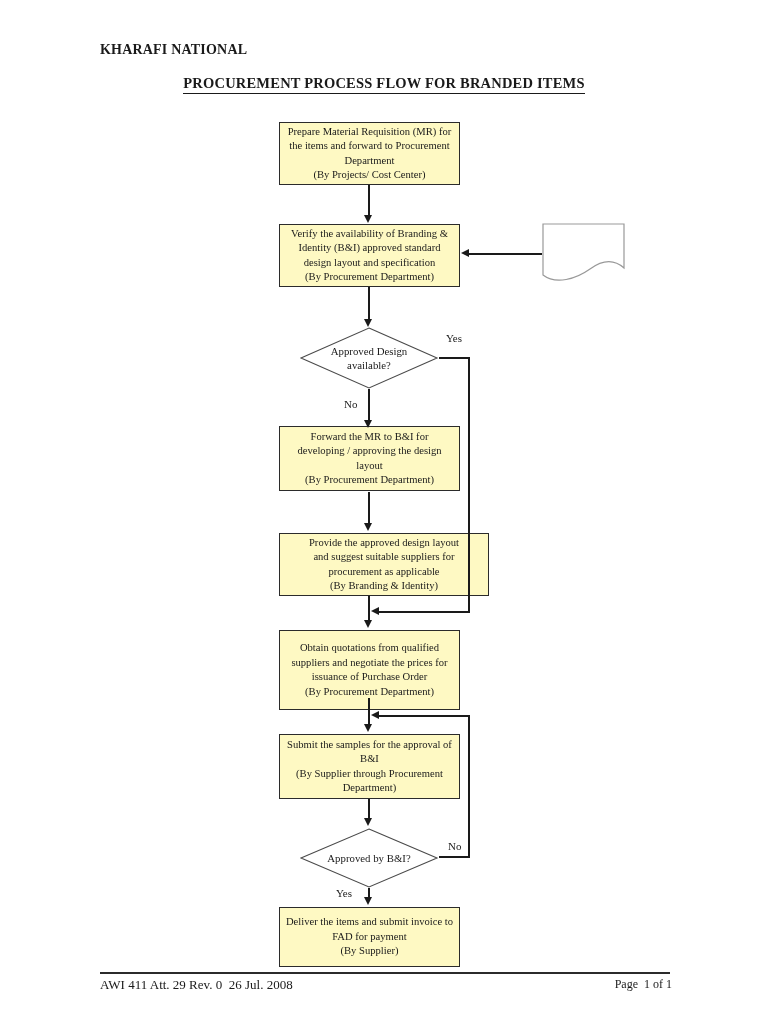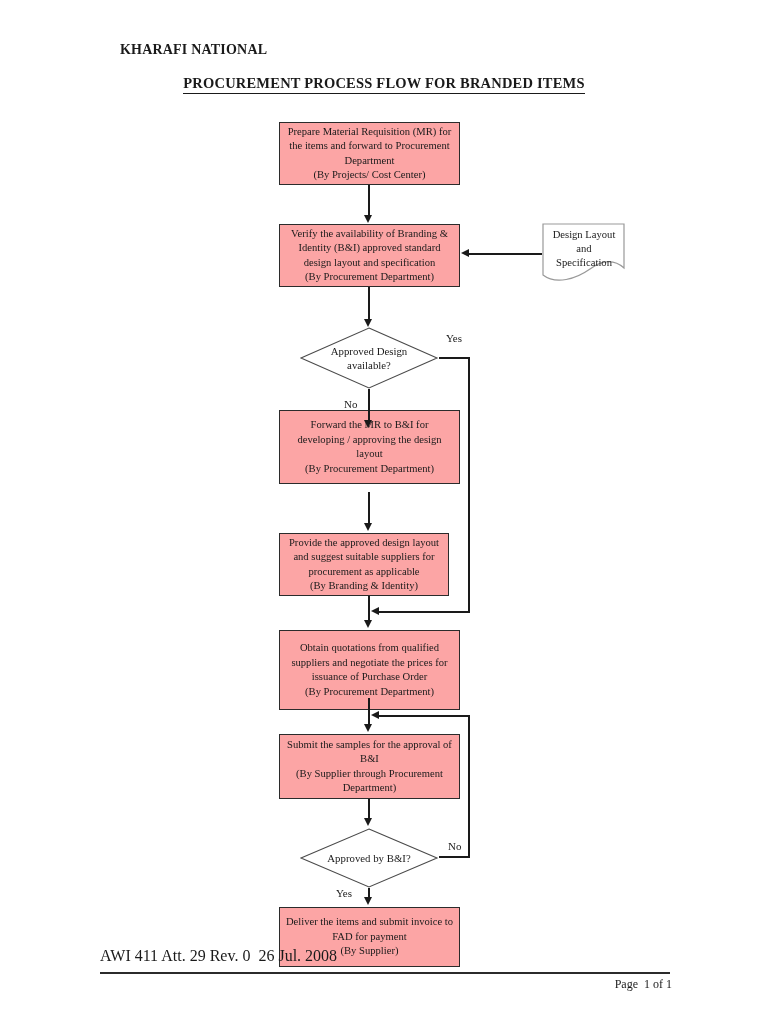--- a/index.html
+++ b/index.html
@@ -3,29 +3,29 @@
 <meta charset="utf-8">
 <style>
   html,body{margin:0;padding:0;background:#e8e8e8;}
   .page{
     position:relative;width:768px;height:1024px;background:#ffffff;
     font-family:"Liberation Serif","DejaVu Serif",serif;color:#1a1a1a;
     overflow:hidden;margin:0 auto;
   }
   .company{
     position:absolute;left:100px;top:42px;font-size:14px;font-weight:bold;
-    letter-spacing:.2px;white-space:pre;margin-left:20px;
+    letter-spacing:.2px;white-space:pre;
   }
   .title-wrap{position:absolute;left:0;top:74px;width:768px;text-align:center;}
   .title{
     display:inline-block;font-size:14.5px;font-weight:bold;letter-spacing:.2px;
     border-bottom:1.6px solid #1a1a1a;padding-bottom:1px;white-space:pre;
   }
   .box{
-    position:absolute;border:1.4px solid #2b2b2b;background:#fca5a5;
+    position:absolute;border:1.4px solid #2b2b2b;background:#fef9c3;
     display:flex;align-items:center;justify-content:center;text-align:center;
     white-space:pre-line;font-size:10.6px;line-height:14.5px;padding:0 1px;
     box-sizing:border-box;
   }
   .vline{position:absolute;width:2px;background:#1a1a1a;}
   .hline{position:absolute;height:2px;background:#1a1a1a;}
   .ah-down{position:absolute;width:0;height:0;
     border-left:4.5px solid transparent;border-right:4.5px solid transparent;
     border-top:8px solid #1a1a1a;}
   .ah-left{position:absolute;width:0;height:0;
@@ -39,21 +39,21 @@
     white-space:pre-line;font-size:10.8px;line-height:14px;
   }
   .docshape{position:absolute;}
   .docshape svg{position:absolute;left:0;top:0;}
   .doctext{
     position:absolute;left:0;top:5px;width:100%;text-align:center;
     white-space:pre-line;font-size:10.6px;line-height:14px;
   }
   .lbl{position:absolute;font-size:11px;white-space:pre;}
   .footer-rule{position:absolute;left:100px;top:972px;width:570px;height:2px;background:#2b2b2b;}
-  .footer-left{position:absolute;left:100px;top:947px;font-size:16px;white-space:pre;font-family:Liberation Serif, serif;}
+  .footer-left{position:absolute;left:100px;top:977px;font-size:13px;white-space:pre;font-family:Liberation Serif, serif;}
   .footer-right{position:absolute;right:96px;top:977px;font-size:12px;white-space:pre;}
 </style>
 </head>
 <body>
 
 <div class="page">
 
   <div class="company">KHARAFI NATIONAL</div>
   <div class="title-wrap">
     <span class="title">PROCUREMENT PROCESS FLOW FOR BRANDED ITEMS</span>
@@ -62,26 +62,26 @@
   <div class="box" style="left:279px;top:122px;width:181px;height:63px;">Prepare Material Requisition (MR) for
 the items and forward to Procurement
 Department
 (By Projects/ Cost Center)</div>
 
   <div class="box" style="left:279px;top:224px;width:181px;height:63px;">Verify the availability of Branding &amp;
 Identity (B&amp;I) approved standard
 design layout and specification
 (By Procurement Department)</div>
 
-  <div class="box" style="left:279px;top:410px;width:181px;height:74px;">Forward the MR to B&amp;I for
+  <div class="box" style="left:279px;top:426px;width:181px;height:65px;">Forward the MR to B&amp;I for
 developing / approving the design
 layout
 (By Procurement Department)</div>
 
-  <div class="box" style="left:279px;top:533px;width:170px;height:63px;">Provide the approved design layout
+  <div class="box" style="left:279px;top:533px;width:210px;height:63px;">Provide the approved design layout
 and suggest suitable suppliers for
 procurement as applicable
 (By Branding &amp; Identity)</div>
 
   <div class="box" style="left:279px;top:630px;width:181px;height:80px;">Obtain quotations from qualified
 suppliers and negotiate the prices for
 issuance of Purchase Order
 (By Procurement Department)</div>
 
   <div class="box" style="left:279px;top:734px;width:181px;height:65px;">Submit the samples for the approval of
@@ -90,23 +90,20 @@
 Department)</div>
 
   <div class="box" style="left:279px;top:907px;width:181px;height:60px;">Deliver the items and submit invoice to
 FAD for payment
 (By Supplier)</div>
 
   <div class="docshape" style="left:542px;top:223px;width:84px;height:64px;">
     <svg width="84" height="64" viewBox="0 0 84 64">
       <path d="M1,1 L82,1 L82,45 C71,35 59,38 48,46 C34,56 14,62 1,52 Z" fill="#ffffff" stroke="#999999" stroke-width="1.2"></path>
     </svg>
-    <div class="doctext">Design Layout
-and
-Specification</div>
   </div>
 
   <div class="diamond" style="left:298px;top:827px;width:142px;height:62px;">
     <svg width="142" height="62" viewBox="0 0 142 62">
       <polygon points="71,2 139,31 71,60 3,31" fill="#ffffff" stroke="#4a4a4a" stroke-width="1.1"></polygon>
     </svg>
     <div class="dtext">Approved by B&amp;I?</div>
   </div>
 
   <div class="diamond" style="left:298px;top:326px;width:142px;height:64px;">

